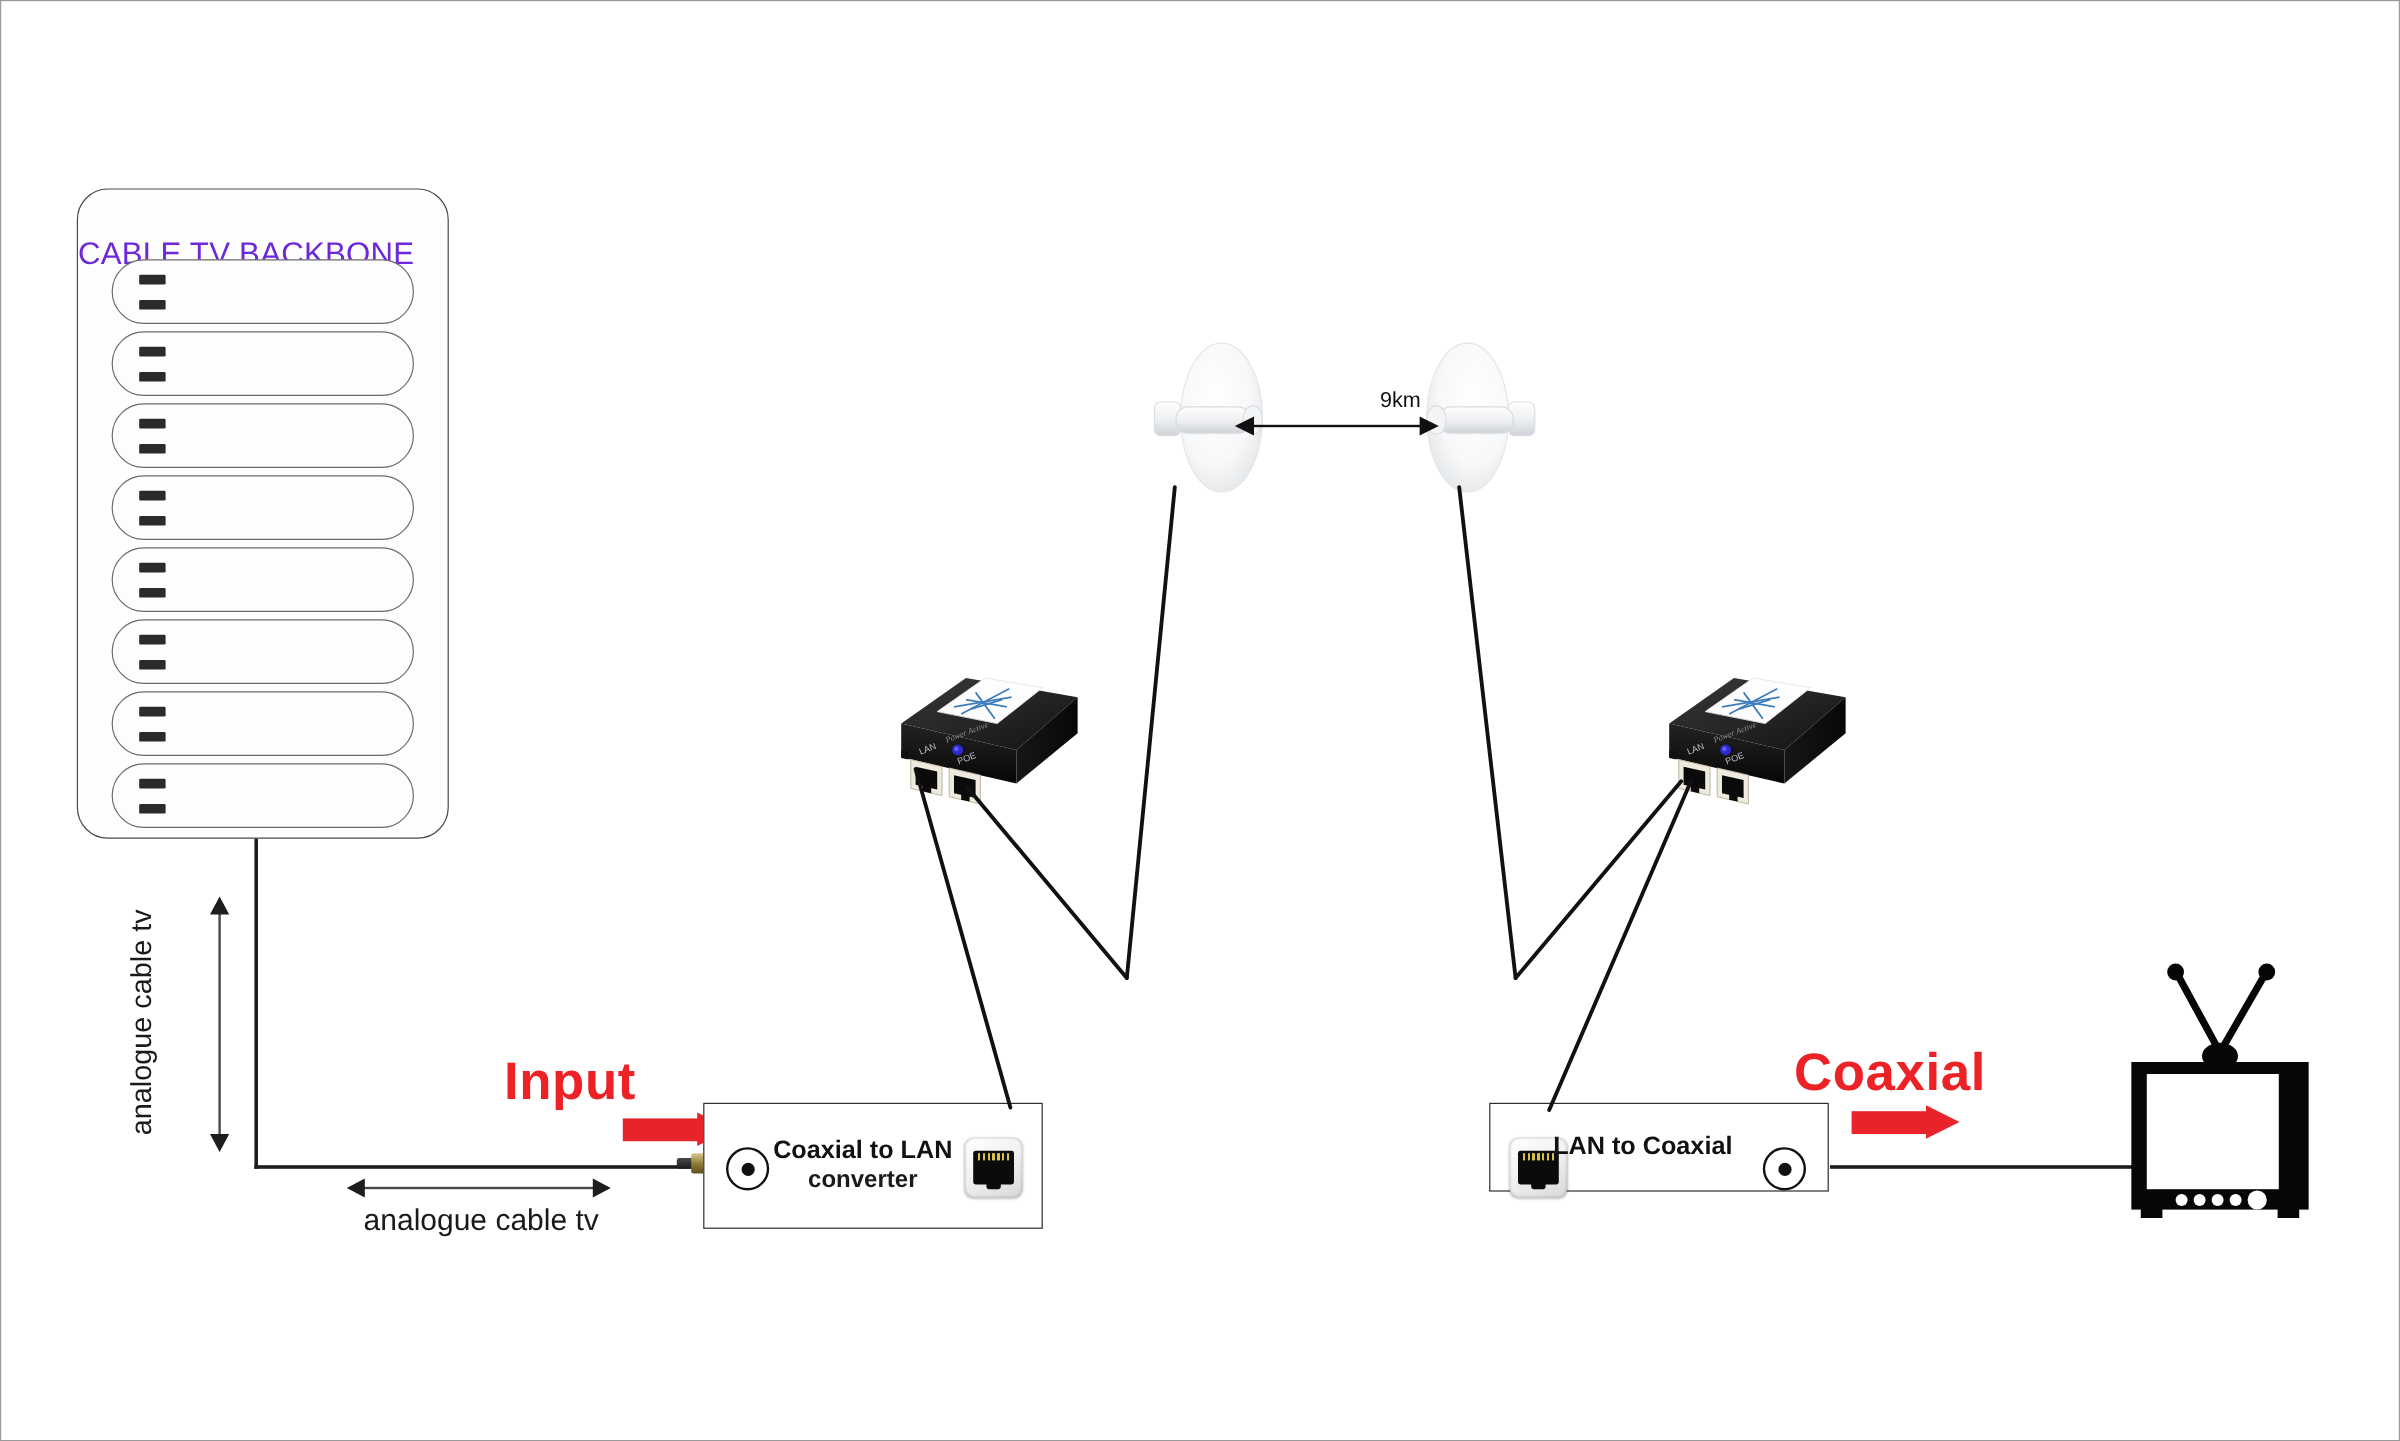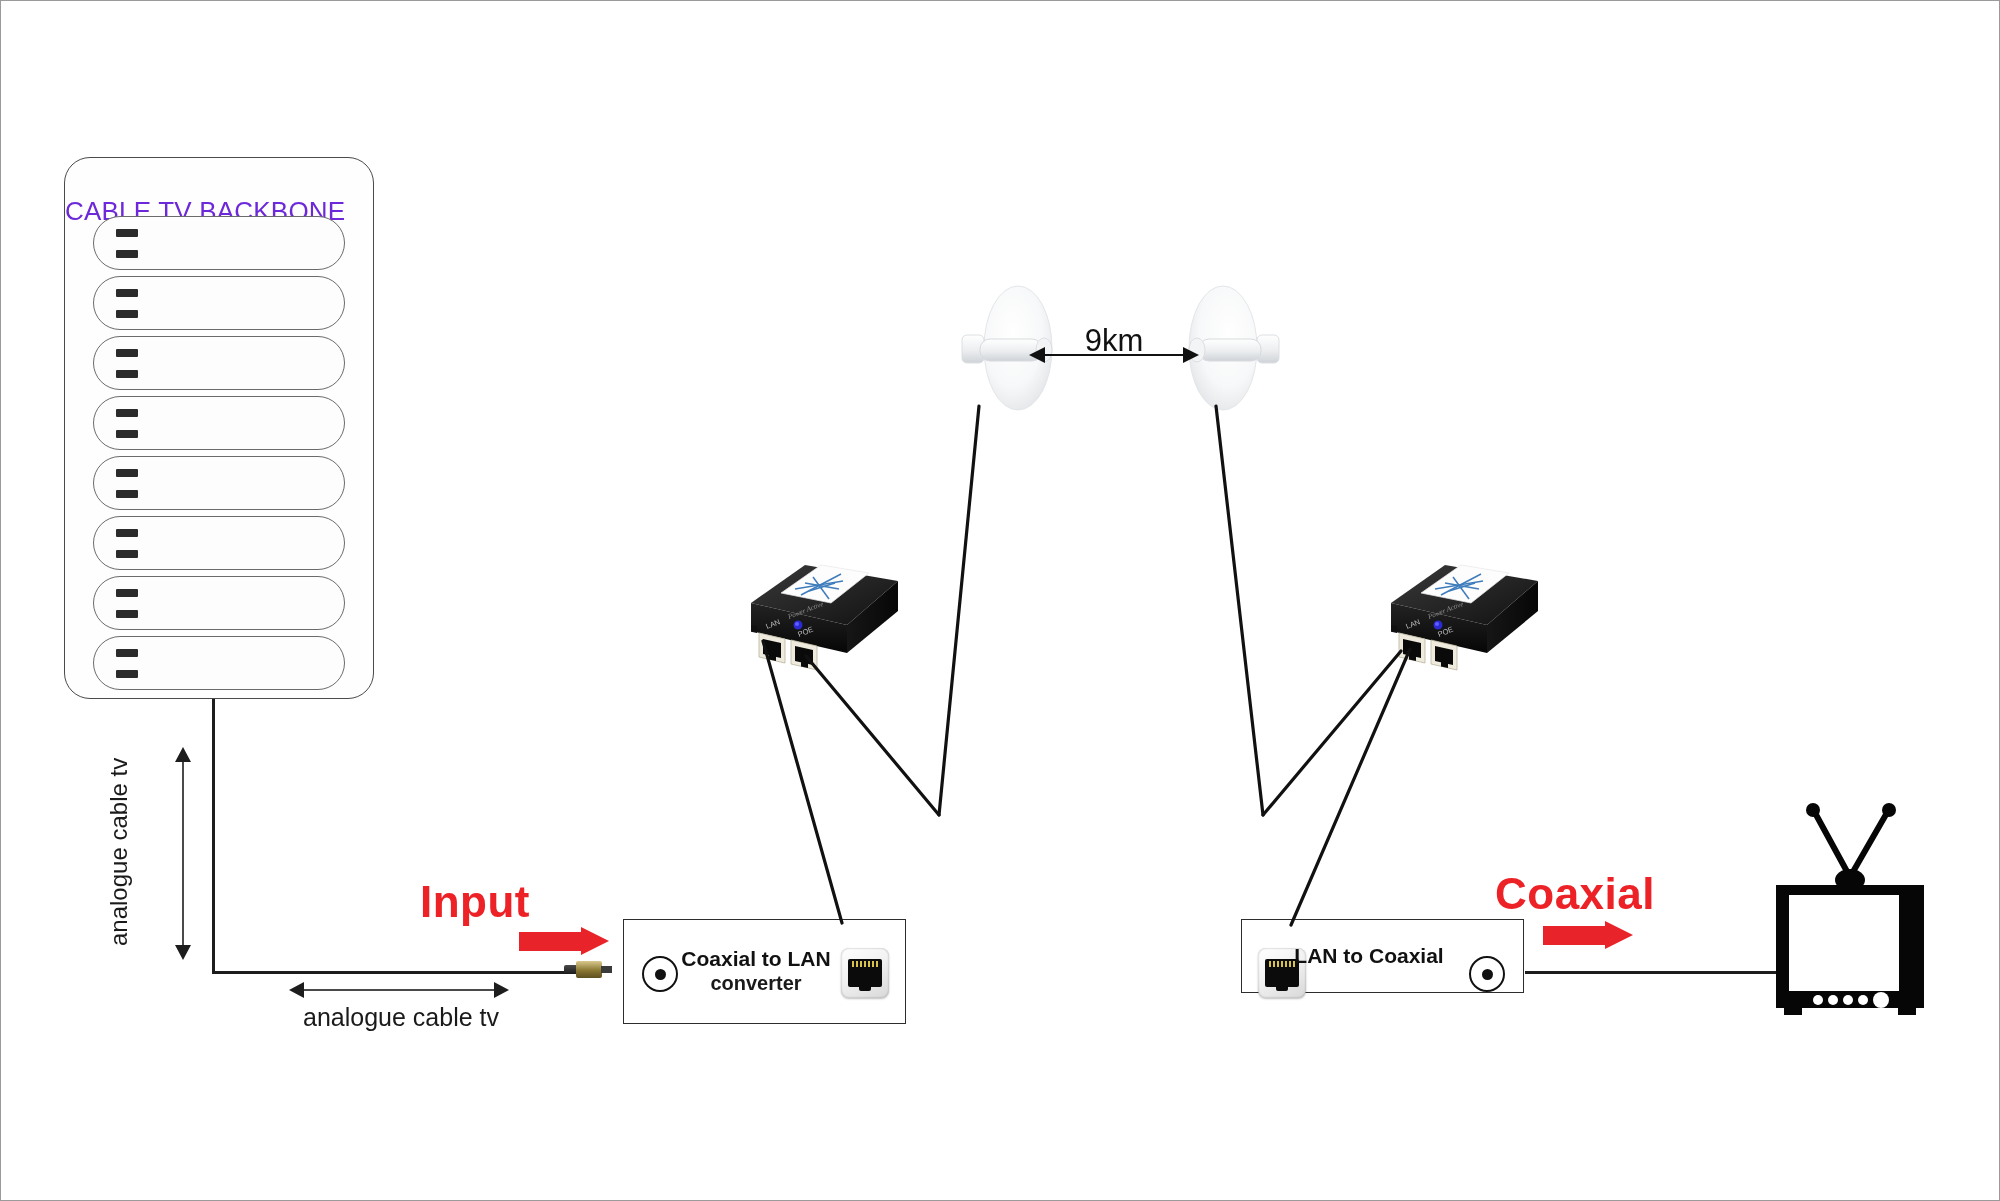--- a/index.html
+++ b/index.html
@@ -182,21 +182,21 @@
   #input-arrow { left: 518px; top: 926px; width: 92px; }
   #output-arrow { left: 1542px; top: 920px; width: 92px; }
 
   
   .converter {
     position: absolute;
     border: 1.6px solid #2d2d2d;
     background: #ffffff;
     box-sizing: border-box;
   }
-  #conv-left { left: 622px; top: 918px; width: 283px; height: 105px; padding-left: 40px; }
+  #conv-left { left: 585px; top: 918px; width: 283px; height: 105px; padding-left: 40px; }
   #conv-right { left: 1240px; top: 918px; width: 283px; height: 74px; }
 
   .conv-text {
     position: absolute;
     top: 0;
     height: 100%;
     display: flex;
     flex-direction: column;
     justify-content: center;
     align-items: center;
@@ -310,22 +310,22 @@
     width: 0; height: 0;
     border-top: 8px solid transparent;
     border-bottom: 8px solid transparent;
   }
   #km-line .head.left { left: -15px; border-right: 16px solid #111; }
   #km-line .head.right { right: -15px; border-left: 16px solid #111; }
   #km-label {
     position: absolute;
     left: 1043px; top: 322px;
     width: 140px;
-    text-align: center;
-    font-size: 31px;
+    text-align: right;
+    font-size: 18px;
     color: #111;
     white-space: nowrap;
   }
 
   
   #tv { position: absolute; left: 1775px; top: 788px; width: 148px; height: 230px; }
 
   
   #links {
     position: absolute;

